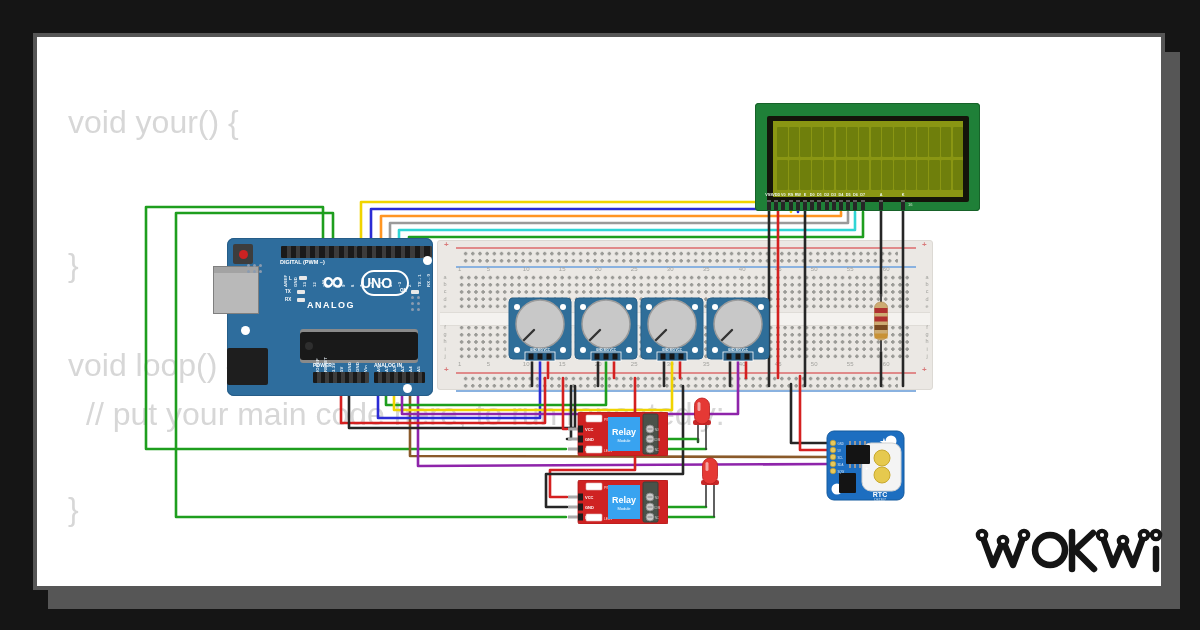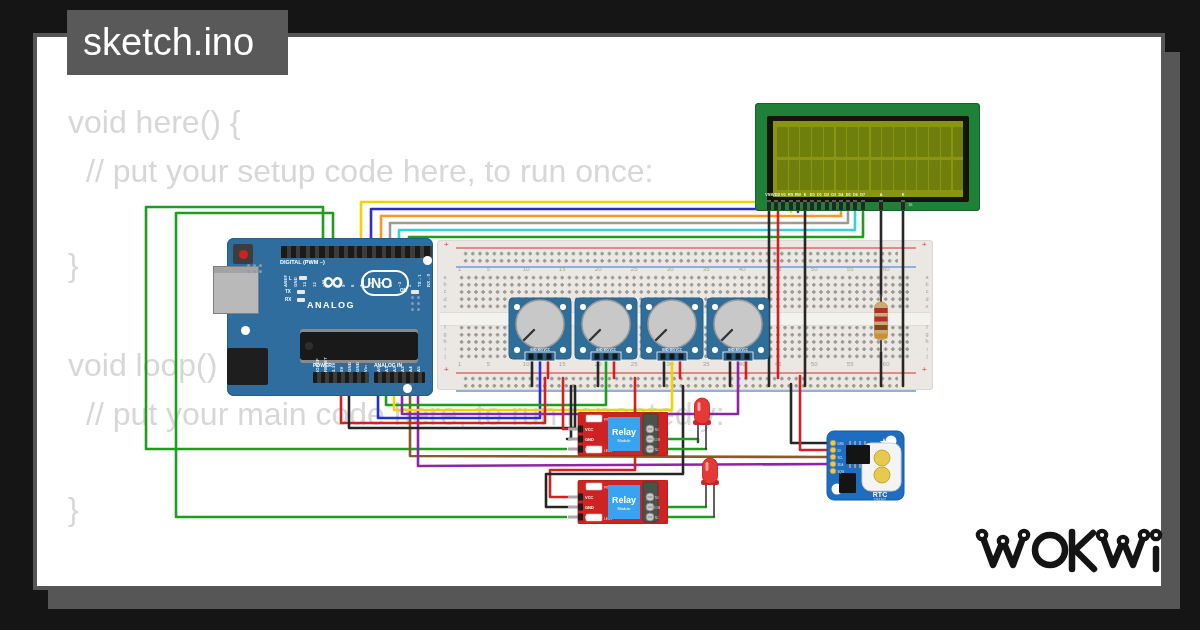--- a/index.html
+++ b/index.html
@@ -46,22 +46,21 @@
   .logo{position:absolute;left:972px;top:518px;z-index:10;}
 </style>
 </head>
 <body>
 
 <div class="stage">
   <div class="canvas-bg"></div>
   <div class="scene">
 
     <div class="code-layer">
-      <div class="code-line" style="left:68px;top:104px">void here() {</div>
-      <div class="code-line" style="left:86px;top:153px">// put your setup code here, to run once:</div>
+      <div class="code-line" style="left:68px;top:104px">void your() {</div>
       <div class="code-line" style="left:68px;top:247px">}</div>
       <div class="code-line" style="left:68px;top:347px">void loop() {</div>
       <div class="code-line" style="left:86px;top:396px">// put your main code here, to run repeatedly:</div>
       <div class="code-line" style="left:68px;top:491px">}</div>
     </div>
 
     <div id="bb">
         <div class="rail-red" style="position: absolute; left: 18px; top: 6px; width: 460px;"></div>
         <div class="rail-blue" style="position: absolute; left: 18px; top: 25px; width: 460px;"></div>
         <div class="rail-red" style="position: absolute; left: 18px; top: 131px; width: 460px;"></div>
@@ -450,23 +449,20 @@
         <path d="M698,424 V443 M706,424 V450" stroke="#3a3a3a" stroke-width="1.6" fill="none"></path>
         <rect x="693" y="420" width="18" height="5" rx="2" fill="#c62828"></rect>
         <rect x="694.5" y="398" width="15" height="26" rx="7.5" fill="#e53935" stroke="#b71c1c" stroke-width="0.8"></rect>
         <rect x="697.5" y="402" width="3" height="9" rx="1.5" fill="#ffffff" opacity="0.55"></rect>
         <path d="M706,484 V507 M714,484 V517" stroke="#3a3a3a" stroke-width="1.6" fill="none"></path>
         <rect x="701" y="480" width="18" height="5" rx="2" fill="#c62828"></rect>
         <rect x="702.5" y="458" width="15" height="26" rx="7.5" fill="#e53935" stroke="#b71c1c" stroke-width="0.8"></rect>
         <rect x="705.5" y="462" width="3" height="9" rx="1.5" fill="#ffffff" opacity="0.55"></rect>
       </svg>
 
-    <div class="title-box">
-      <span>sketch.ino</span>
-    </div>
 
     <div class="logo" aria-label="WOKWI">
       <svg viewBox="0 0 195 60" width="195" height="60">
         <g fill="none" stroke="#141414" stroke-width="6.5" stroke-linecap="round" stroke-linejoin="round">
           <path d="M10,17 L21,47 L31,23 L41,47 L52,17"></path>
           <circle cx="78" cy="32" r="15"></circle>
           <path d="M100,14 L100,51"></path>
           <path d="M121,15 L103,32 L122,51"></path>
           <path d="M130,17 L141,47 L151,23 L161,47 L172,17"></path>
           <path d="M184,31 L184,51"></path>

